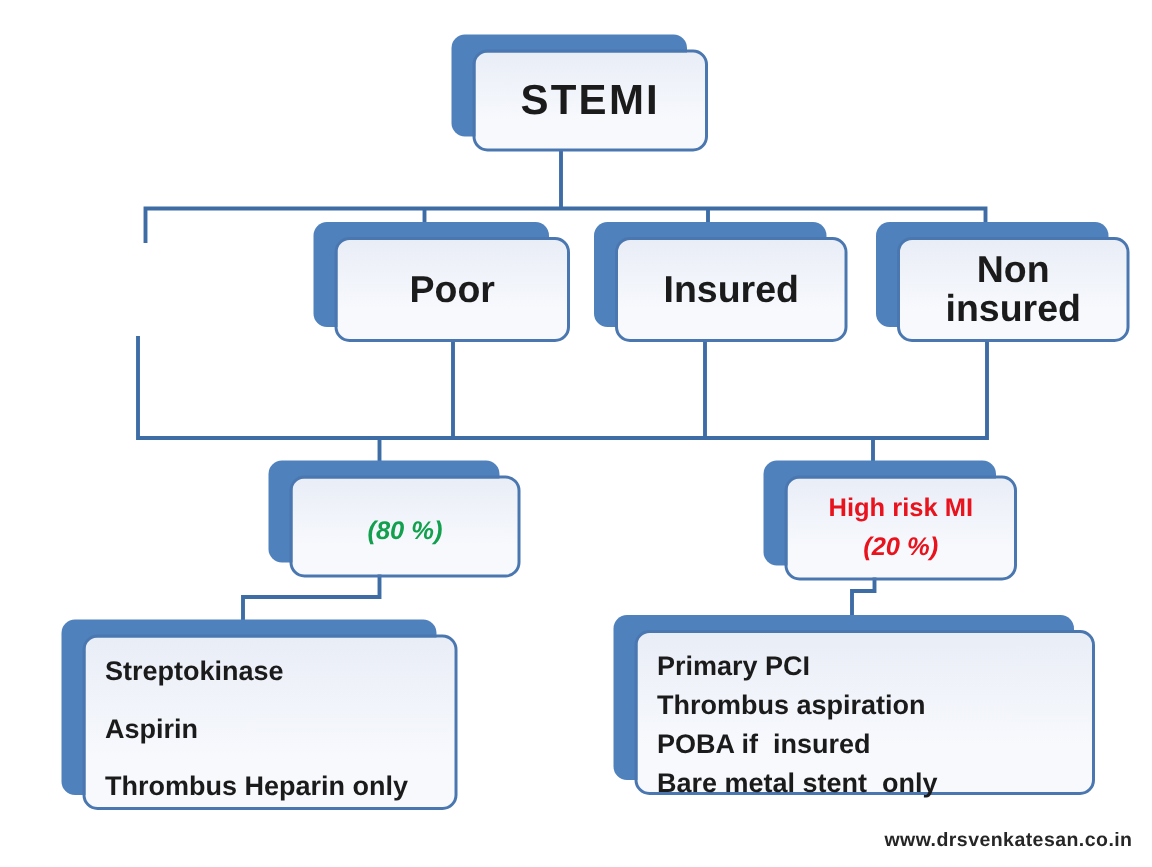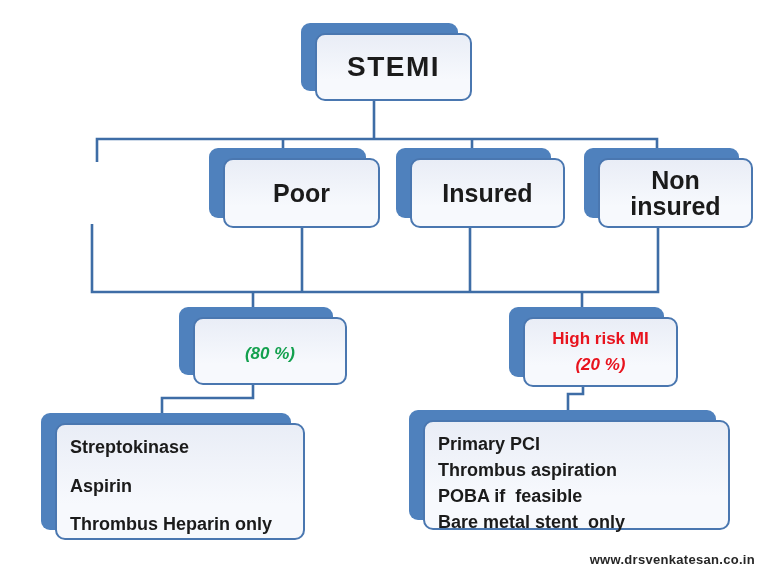--- a/index.html
+++ b/index.html
@@ -167,20 +167,20 @@
       <div class="treat-line">Streptokinase</div>
       <div class="treat-line">Aspirin</div>
       <div class="treat-line">Thrombus Heparin only</div>
     </div>
   </div>
 
   <div class="node n-tright">
     <div class="face list">
       <div class="treat-line">Primary PCI</div>
       <div class="treat-line">Thrombus aspiration</div>
-      <div class="treat-line">POBA if  feasible</div>
+      <div class="treat-line">POBA if  insured</div>
       <div class="treat-line">Bare metal stent  only</div>
     </div>
   </div>
 
   <div class="watermark">www.drsvenkatesan.co.in</div>
 
 </div>
 
 </body></html>

